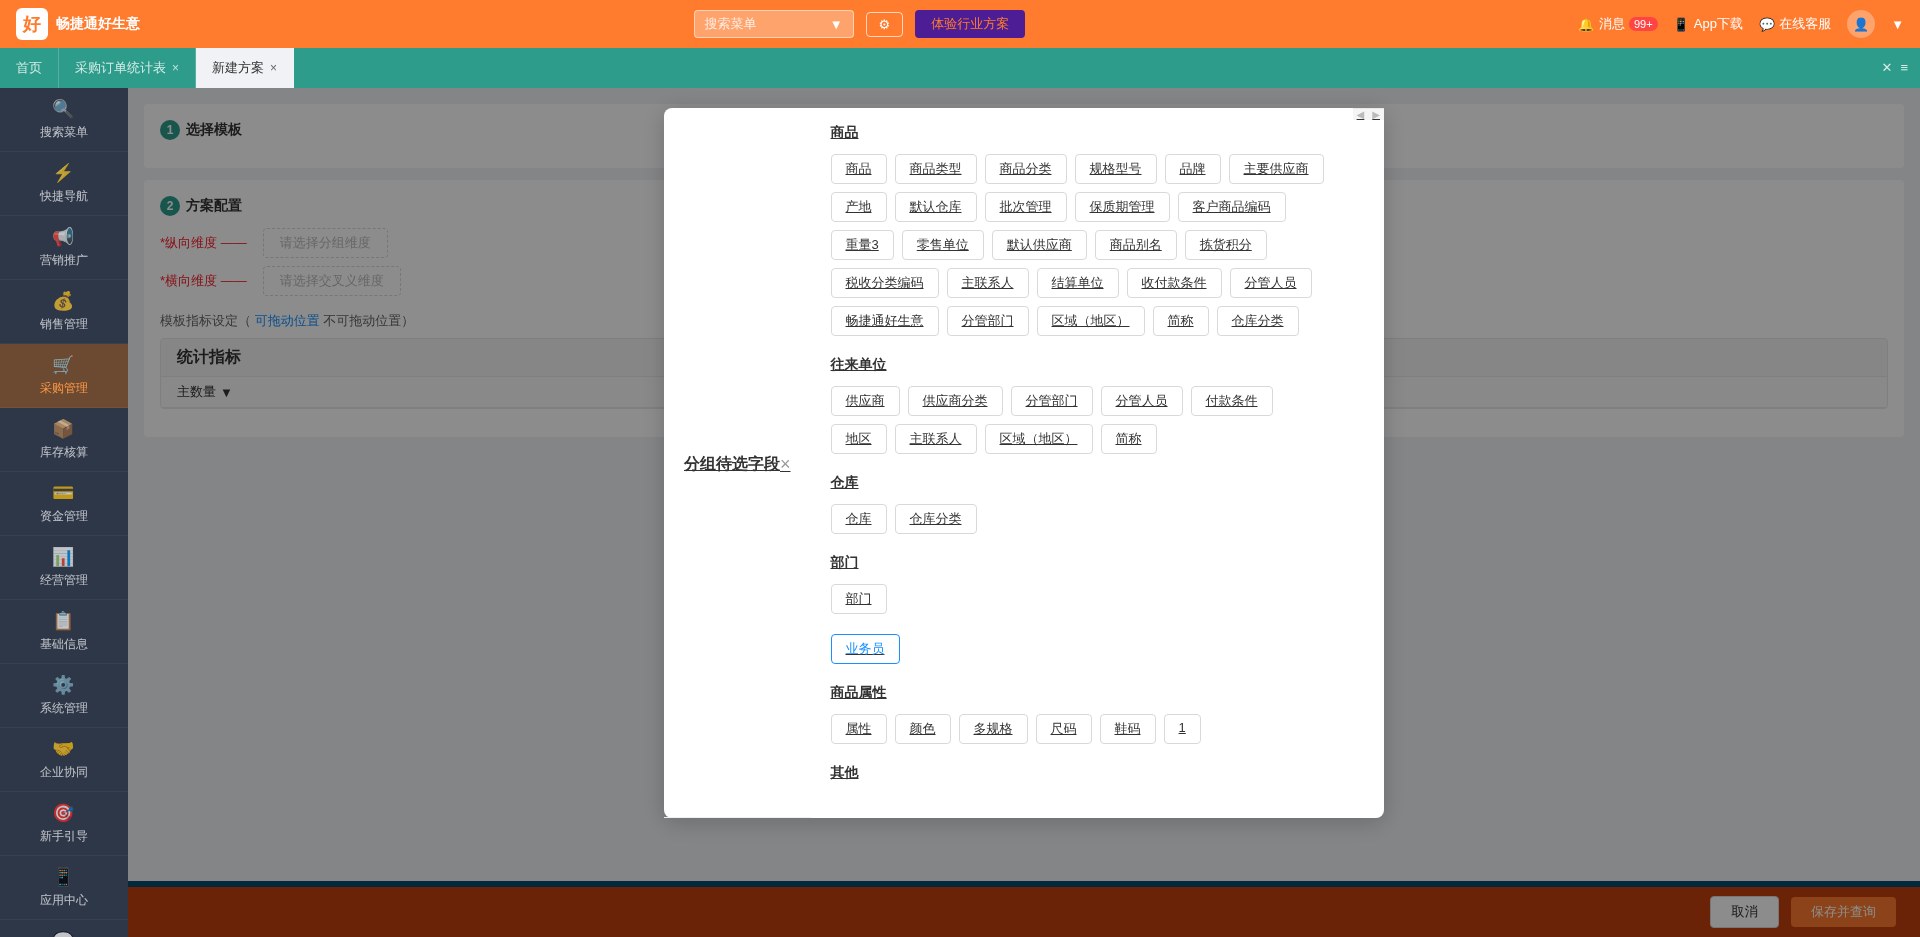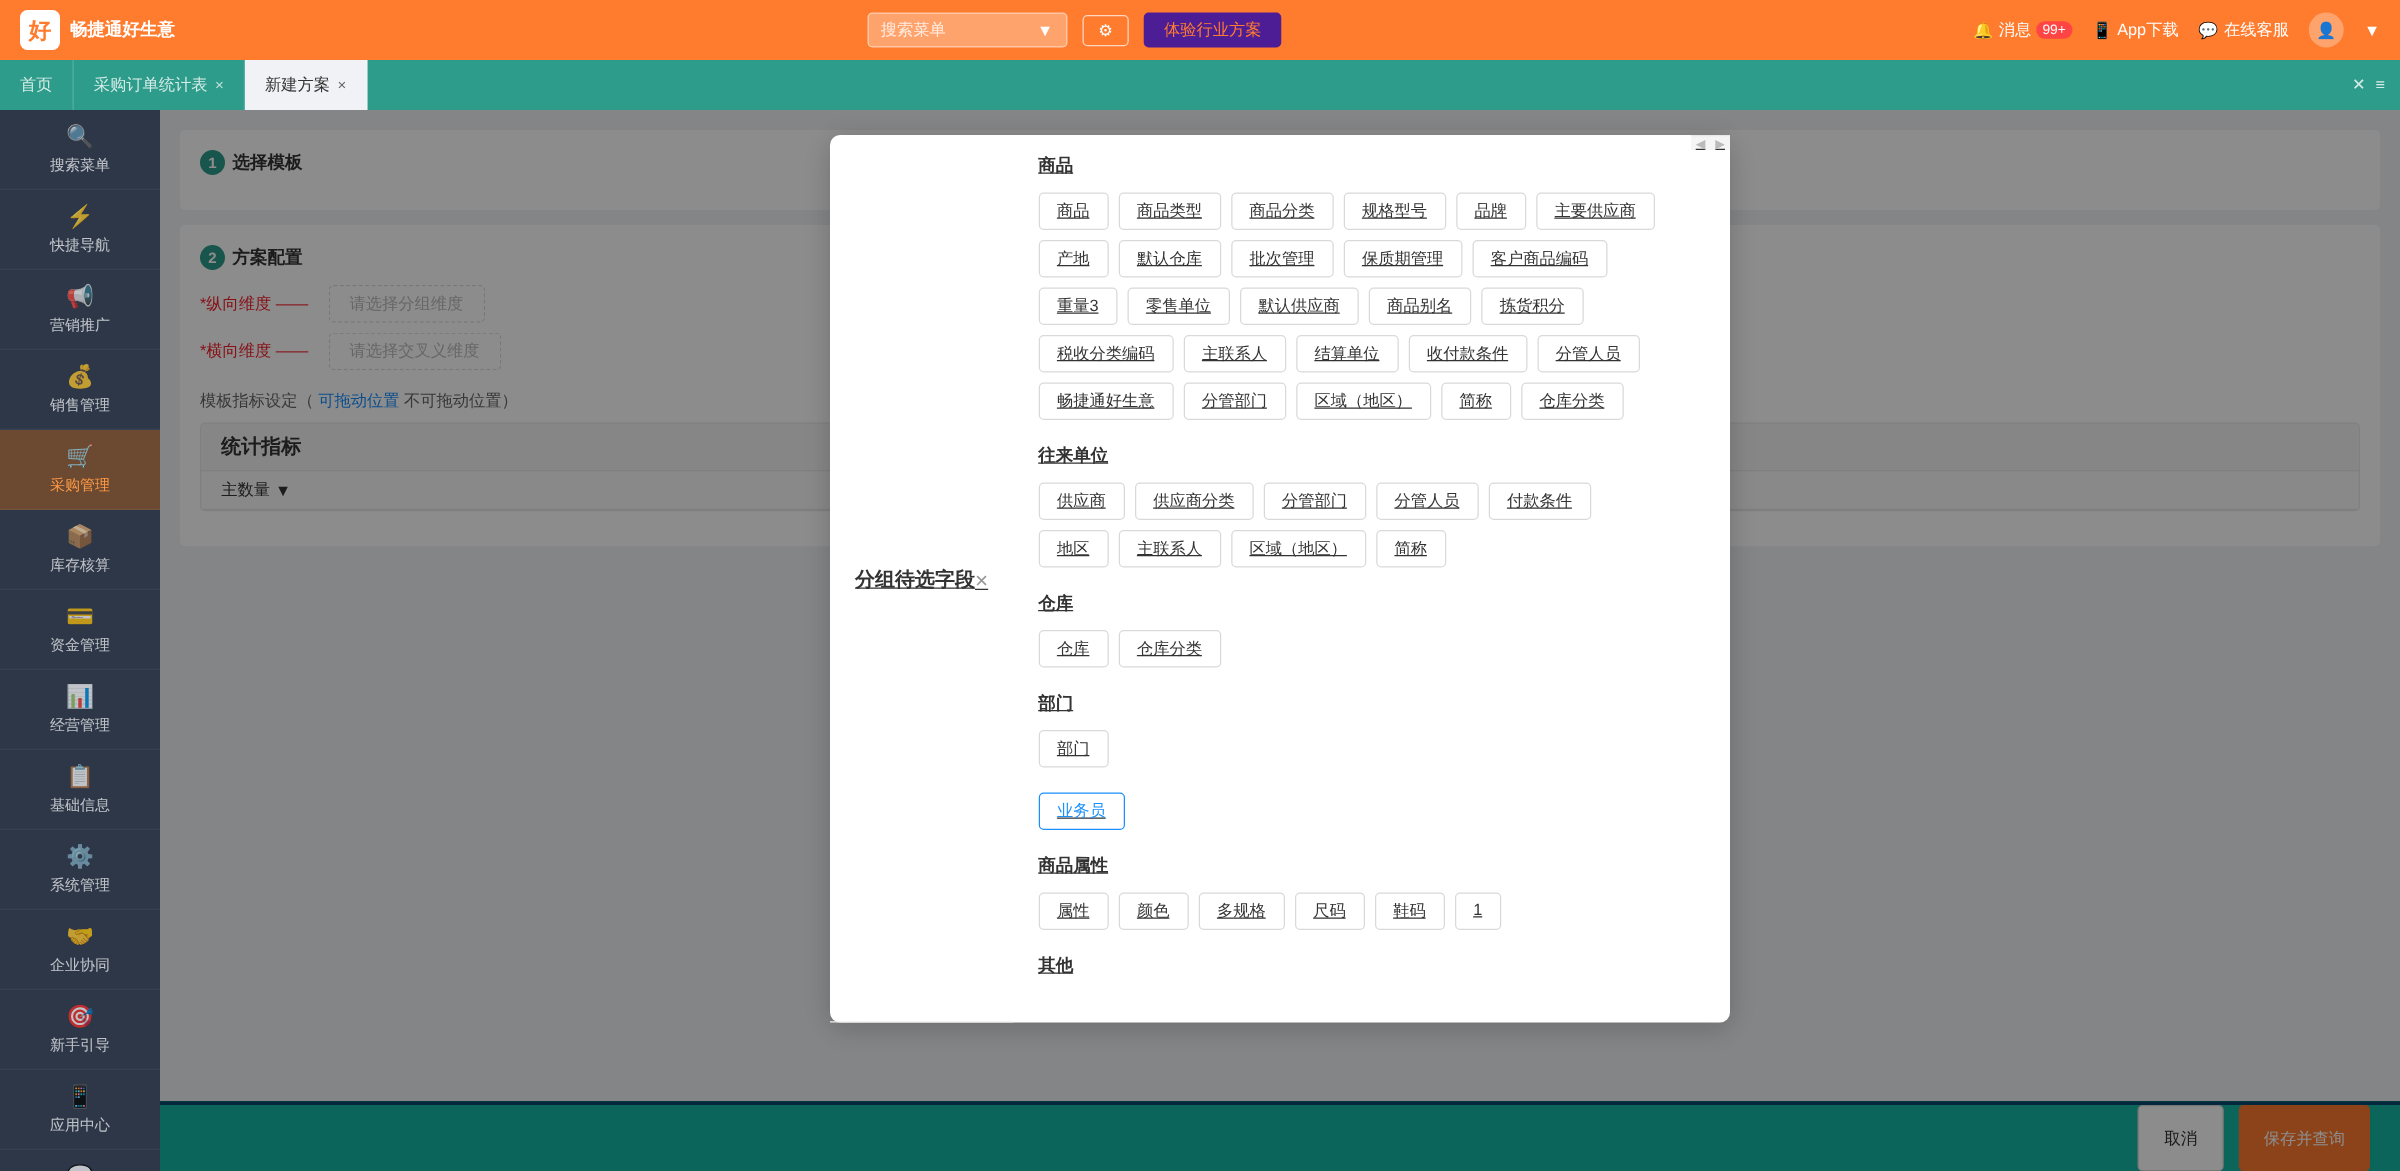--- a/index.html
+++ b/index.html
@@ -298,23 +298,24 @@
       cursor: pointer;
     }
 
     
     .page-footer {
       position: fixed;
       bottom: 0;
       left: 128px;
       right: 0;
       height: 56px;
-      background: #14b8a6;
-      border-top: 3px solid #0c4a6e;
-      display: flex;
+      background: #c2410c;
+      border-top: 6px solid #0c4a6e;
+      display: flex;
+      align-items: center;
       justify-content: flex-end;
       padding: 0 24px;
       gap: 12px;
       z-index: 99;
     }
     .btn-cancel {
       border: 1px solid #d9d9d9;
       background: white;
       border-radius: 4px;
       padding: 6px 20px;

